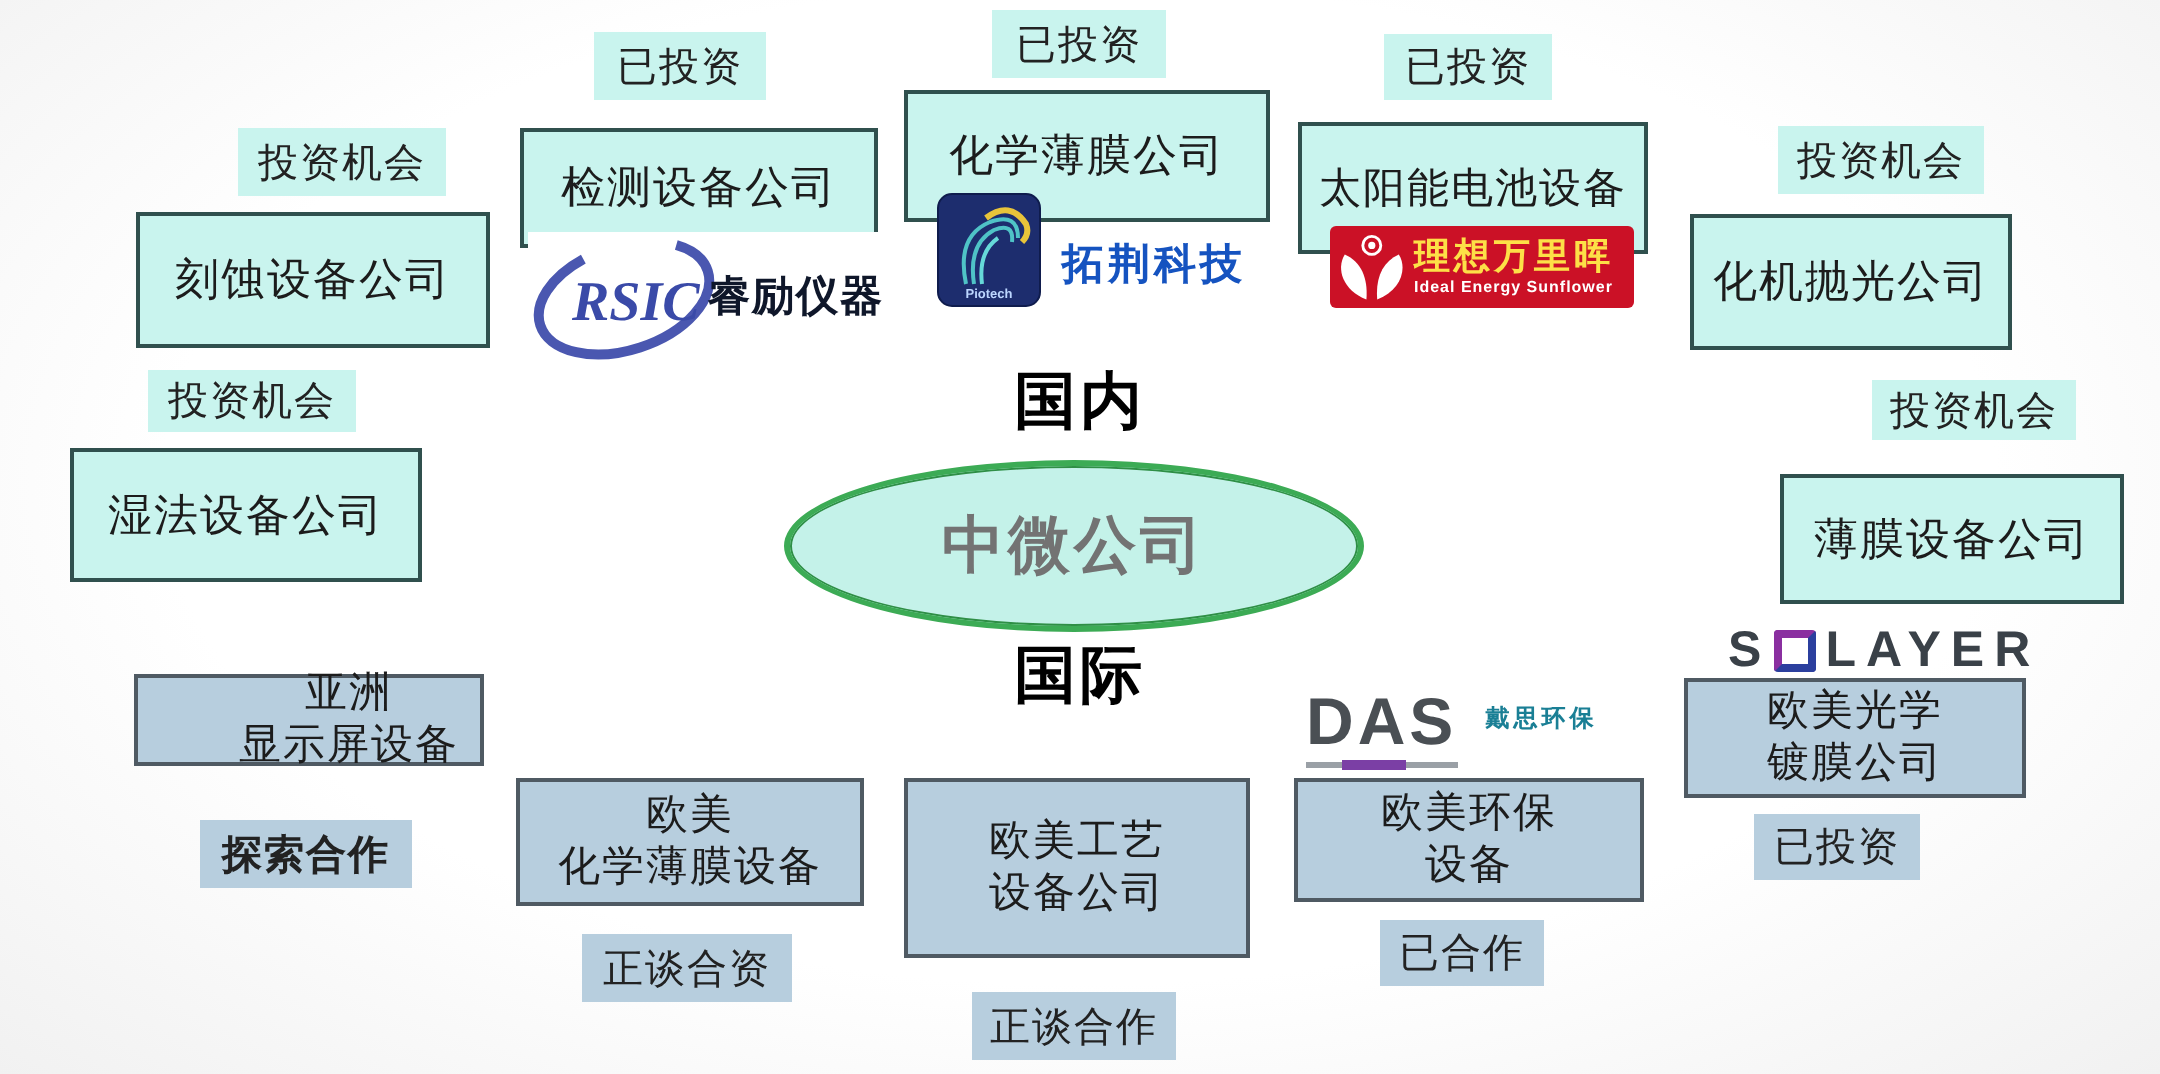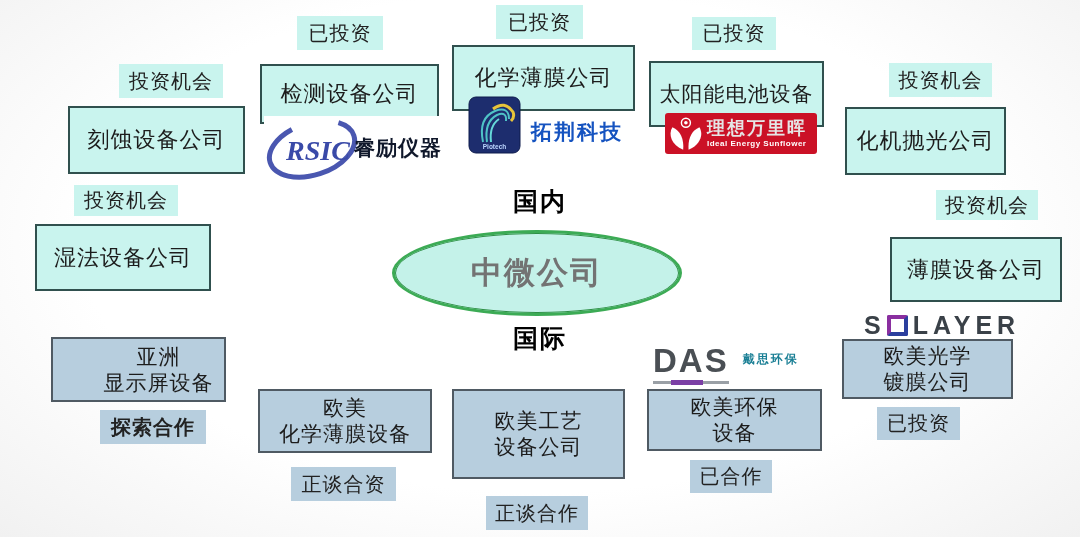--- a/index.html
+++ b/index.html
@@ -29,38 +29,38 @@
     font-size:21px;color:#1c1c1c;letter-spacing:1px;box-sizing:border-box;
   }
   .lbl-bl{
     position:absolute;background:#b7cede;
     display:flex;align-items:center;justify-content:center;
     font-size:20px;color:#222;letter-spacing:1px;box-sizing:border-box;
   }
   .two-line{flex-direction:column;line-height:1.22;}
   .region-label{
     position:absolute;display:flex;align-items:center;justify-content:center;
-    font-size:25px;font-weight:bold;color:#000;letter-spacing:2px;
+    font-size:31px;font-weight:bold;color:#000;letter-spacing:2px;
   }
   .center-ellipse{
     position:absolute;border-radius:50%;background:#c4f2e9;border:3px solid #3cab55;
     display:flex;align-items:center;justify-content:center;
     font-size:31px;font-weight:bold;color:#737373;letter-spacing:2px;box-shadow:inset 0 0 0 1px #2f8f46;
   }
   
   .logo{position:absolute;}
   .rsic-wrap{background:#ffffff;display:flex;align-items:center;}
   .rsic-cn{font-size:21px;font-weight:bold;color:#0f172a;letter-spacing:1px;margin-left:-14px;}
   .piotech-cn{position:absolute;font-size:21px;font-weight:bold;color:#1553c0;letter-spacing:2px;}
   .ideal{
     background:#cb1126;border-radius:3px;display:flex;align-items:center;
     padding:2px 6px 2px 2px;box-sizing:border-box;
   }
   .ideal-txt{display:flex;flex-direction:column;margin-left:4px;}
-  .ideal-cn{color:#e5e5e5;font-weight:bold;font-size:18px;letter-spacing:2px;line-height:1.1;}
+  .ideal-cn{color:#fde047;font-weight:bold;font-size:18px;letter-spacing:2px;line-height:1.1;}
   .ideal-en{color:#fff;font-size:8px;font-weight:bold;letter-spacing:.5px;}
   .solayer{display:flex;align-items:center;font-weight:bold;color:#3a4148;
     font-size:25px;letter-spacing:5px;line-height:1;}
   .solayer-sq{
     display:inline-block;width:13px;height:13px;margin:0 5px 0 1px;
     border:4px solid;border-color:#8a2fa0 #2b3f9e #2b3f9e #8a2fa0;border-radius:2px;
   }
   .das{display:flex;align-items:flex-start;}
   .das-en{position:relative;font-weight:bold;font-size:33px;line-height:.95;color:#4a4f54;
     letter-spacing:2px;padding-bottom:5px;border-bottom:3px solid #9aa0a6;}
@@ -118,21 +118,21 @@
     <span class="ideal-txt">
       <span class="ideal-cn">理想万里晖</span>
       <span class="ideal-en">Ideal Energy Sunflower</span>
     </span>
   </div>
 
   <div class="region-label" style="left:495px;top:183px;width:90px;height:36px;">国内</div>
   <div class="center-ellipse" style="left:392px;top:230px;width:284px;height:80px;">中微公司</div>
   <div class="region-label" style="left:495px;top:320px;width:90px;height:36px;">国际</div>
 
-  <div class="box-bl two-line" style="left:51px;top:337px;width:175px;height:65px;padding-left:40px;">
+  <div class="box-bl two-line" style="left:67px;top:337px;width:175px;height:46px;padding-left:40px;">
     <span>亚洲</span>
     <span>显示屏设备</span>
   </div>
   <div class="box-bl two-line" style="left:258px;top:389px;width:174px;height:64px;">
     <span>欧美</span>
     <span>化学薄膜设备</span>
   </div>
   <div class="box-bl two-line" style="left:452px;top:389px;width:173px;height:90px;">
     <span>欧美工艺</span>
     <span>设备公司</span>

